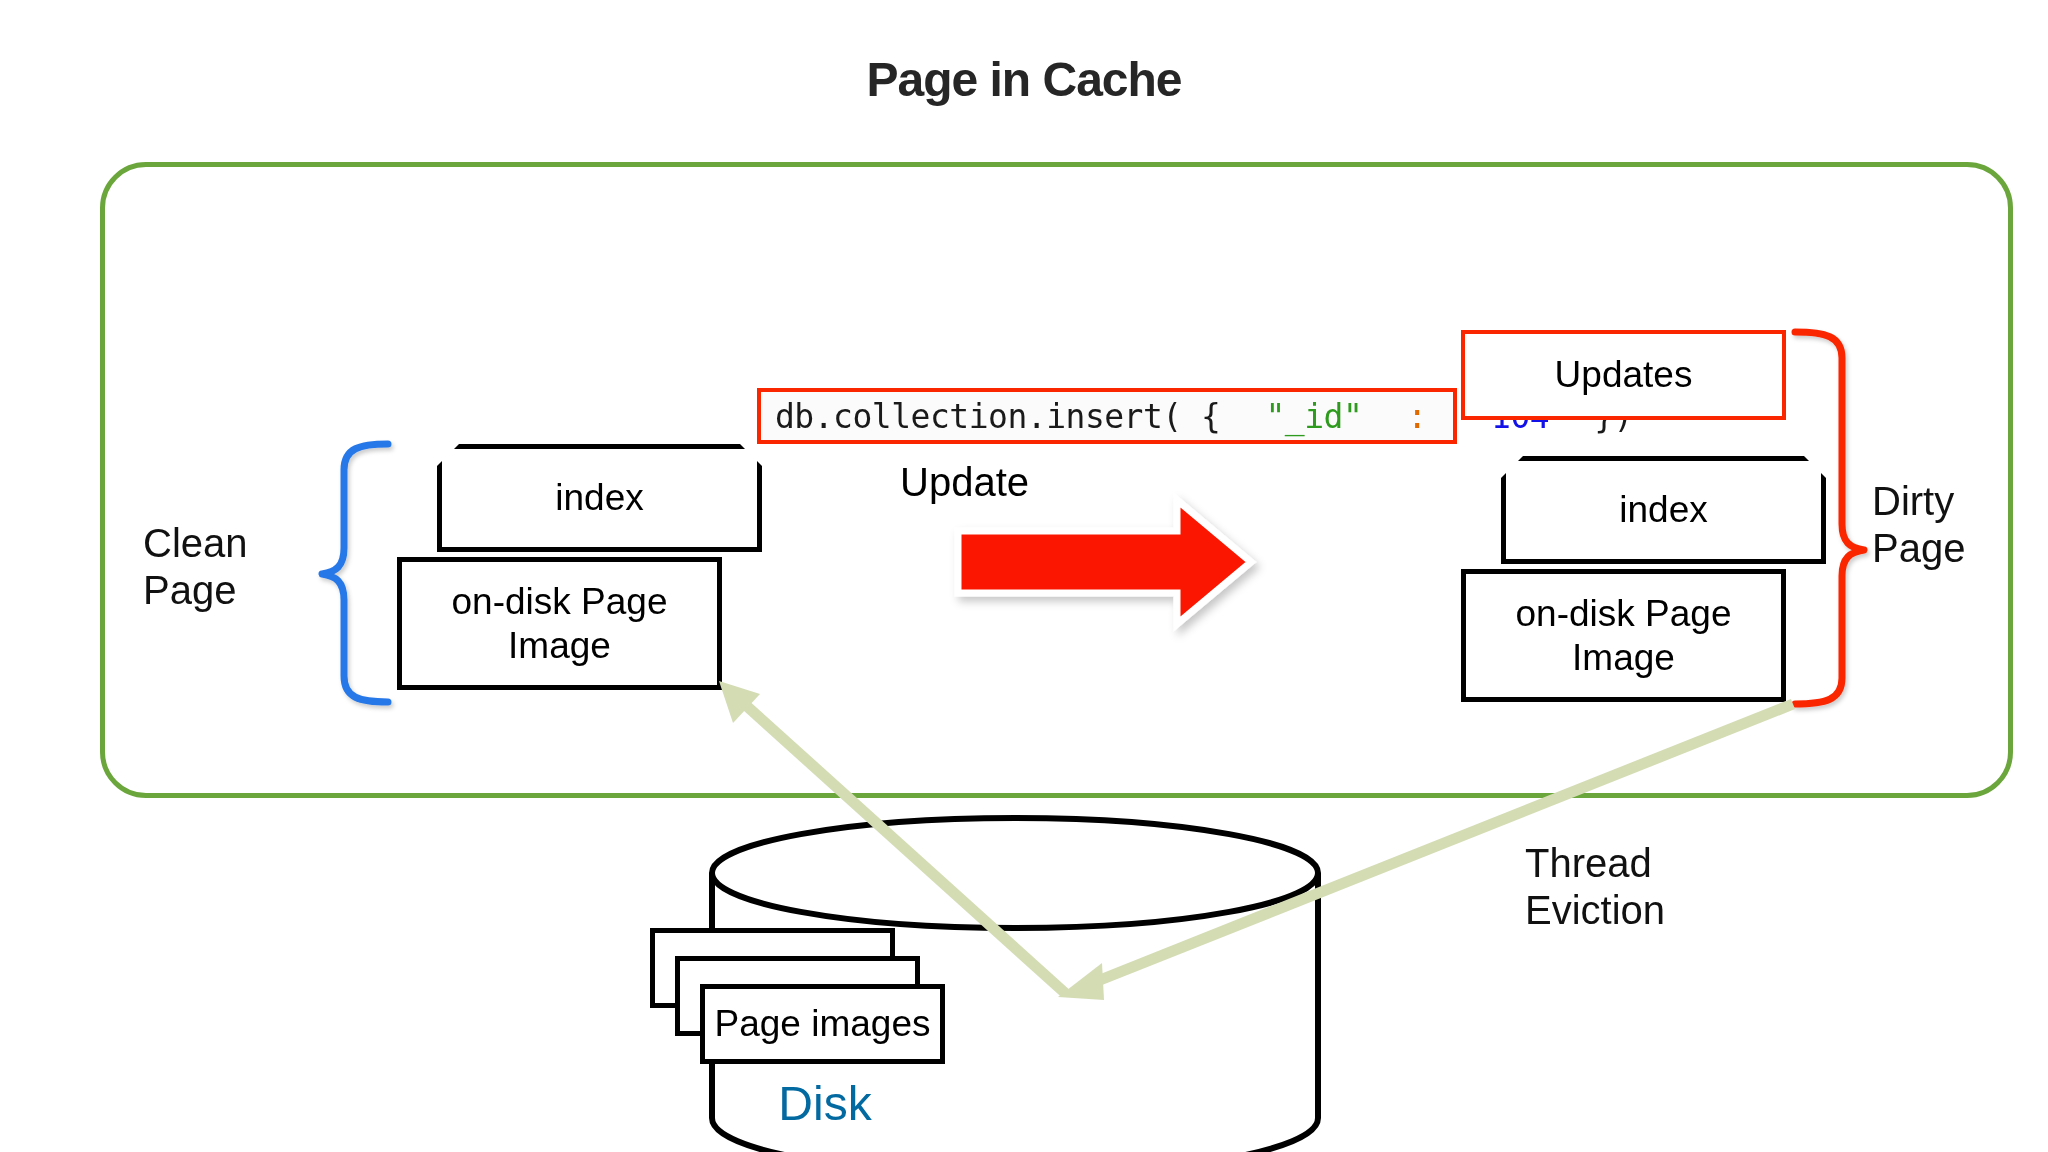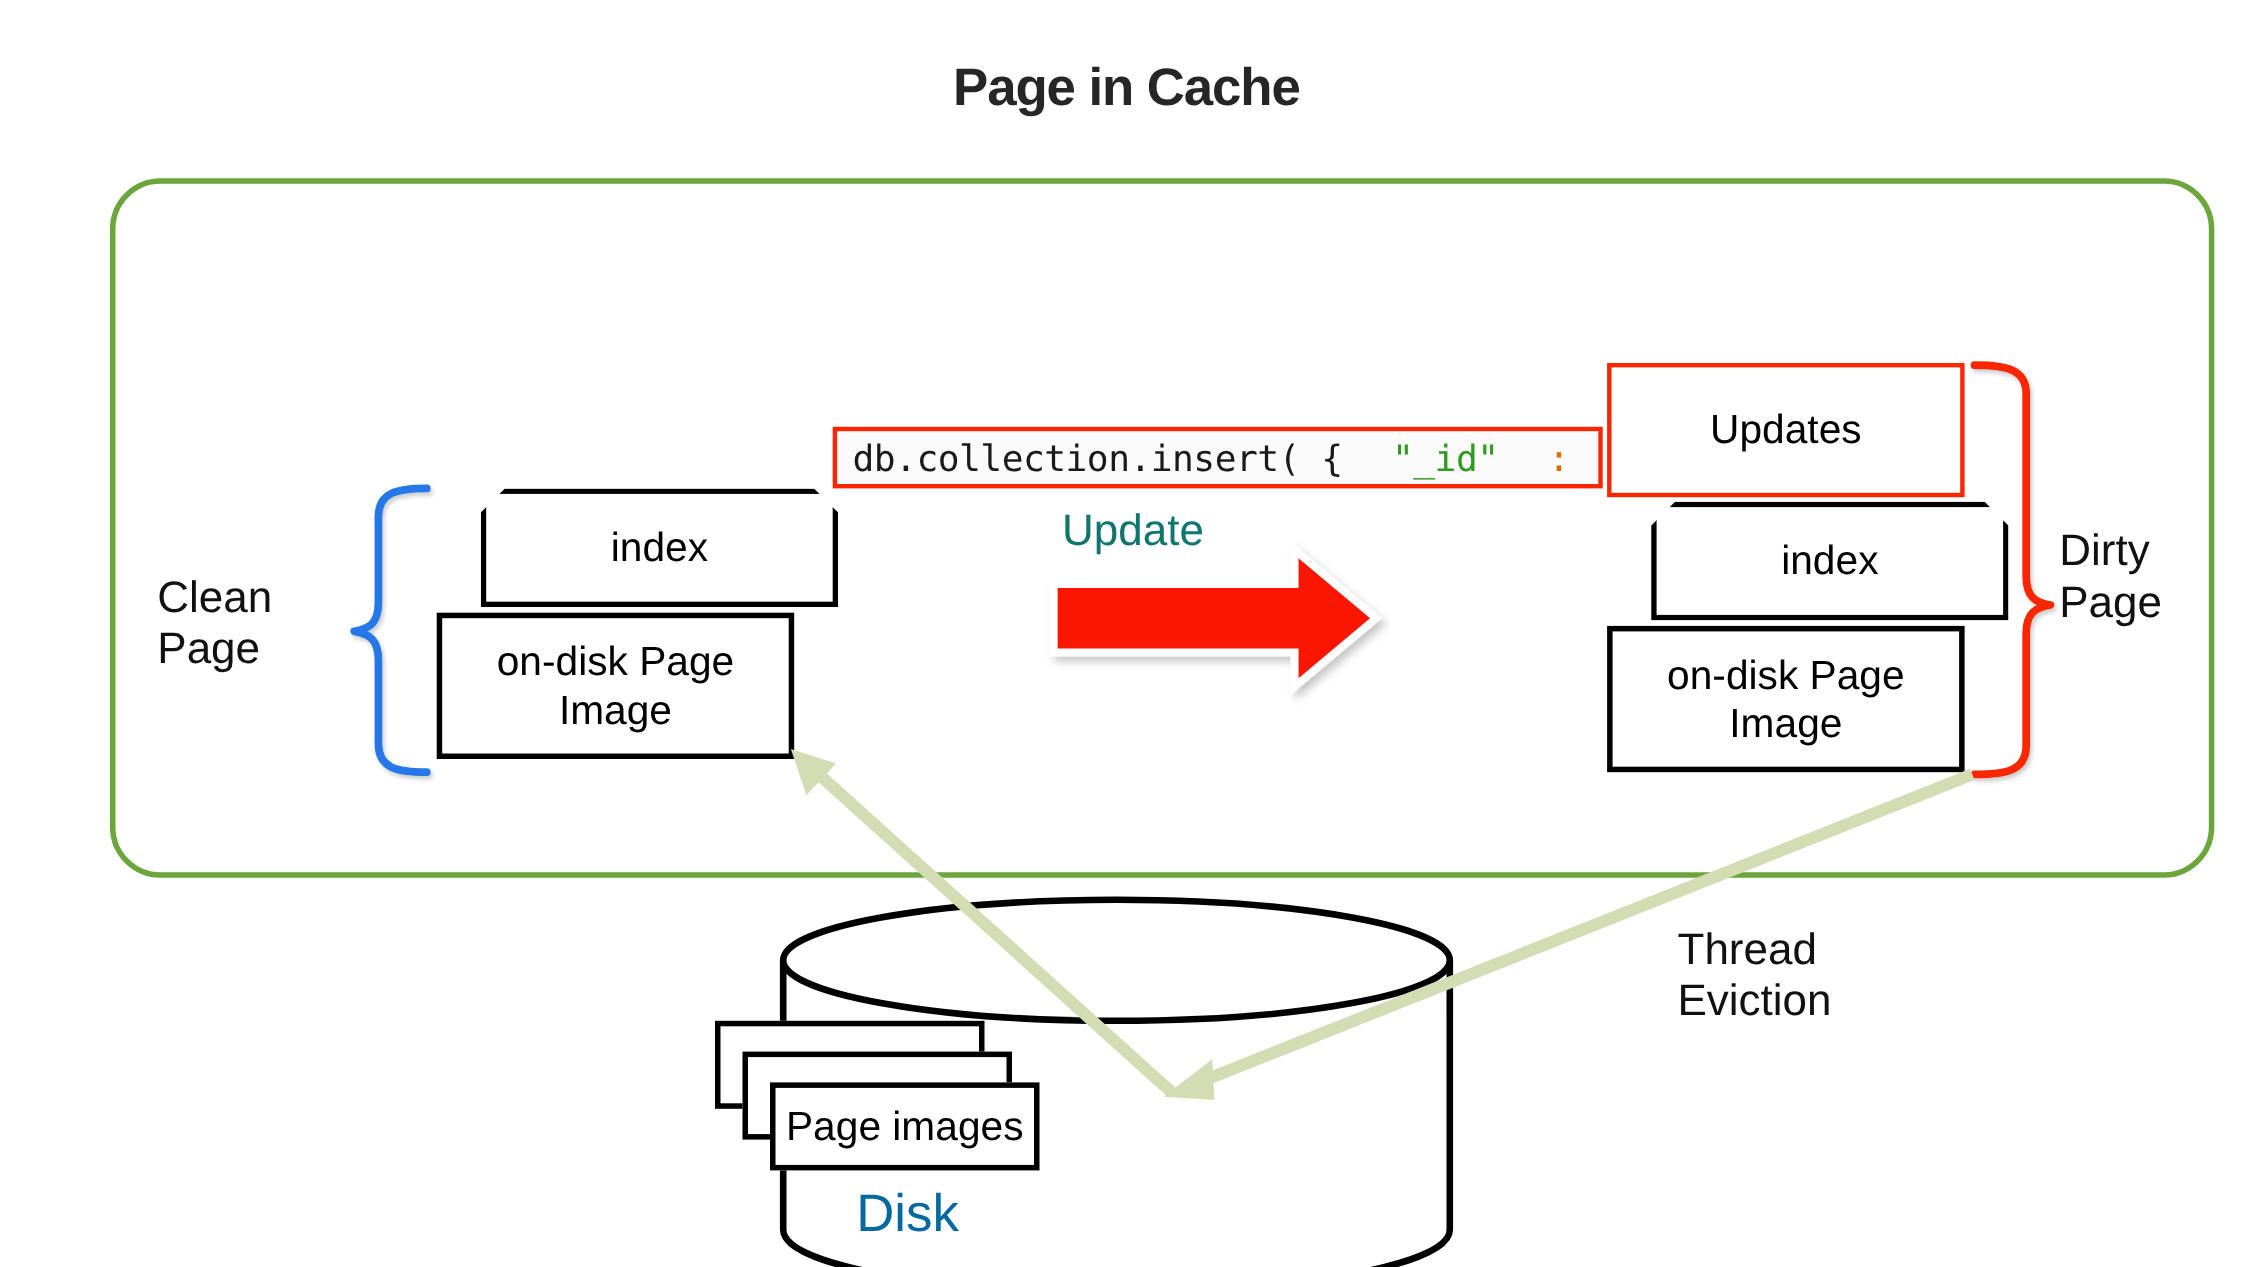--- a/index.html
+++ b/index.html
@@ -87,22 +87,21 @@
   .tok-key{color:#2e9b1e;}
   .tok-colon{color:#e06a00;}
   .tok-num{color:#1212e8;}
 
   
   .lbl{
     position:absolute;color:#111;
     font-size:40px;line-height:1.18;
   }
   .lbl-update{
-    position:absolute;font-size:40px;color:#0f766e;
-    text-align:center;
+    position:absolute;font-size:40px;color:#000000;
   }
 
   
   svg.overlay{position:absolute;left:0;top:0;width:2048px;height:1152px;pointer-events:none;}
 
   
   .disk-wrap{position:absolute;left:700px;top:808px;width:640px;height:350px;}
   .pimg-box{
     position:absolute;
     box-sizing:border-box;
@@ -137,21 +136,21 @@
     </div>
   </div>
 
   <div class="lbl" style="left:143px;top:520px;width:200px;text-align:left;">
     <div>Clean</div>
     <div>Page</div>
   </div>
 
   <div class="code-bar" style="left:757px;top:388px;width:700px;height:56px;"><span>db.collection.insert( {</span><span class="tok-key">"_id"</span><span class="tok-colon">:</span><span class="tok-num"> 104</span><span>})</span></div>
 
-  <div class="updates-box" style="left:1461px;top:330px;width:325px;height:122px;">
+  <div class="updates-box" style="left:1461px;top:330px;width:325px;height:90px;">
     <span>Updates</span>
   </div>
 
   <div class="page-group" style="left:1461px;top:456px;width:325px;height:246px;">
     <div class="idx-box" style="left:0;top:0;width:325px;height:108px;">
       <div class="idx-inner">index</div>
     </div>
     <div class="img-box" style="position:absolute;left:0;top:113px;width:325px;height:133px;">
       <div>
         <div>on-disk Page</div>

